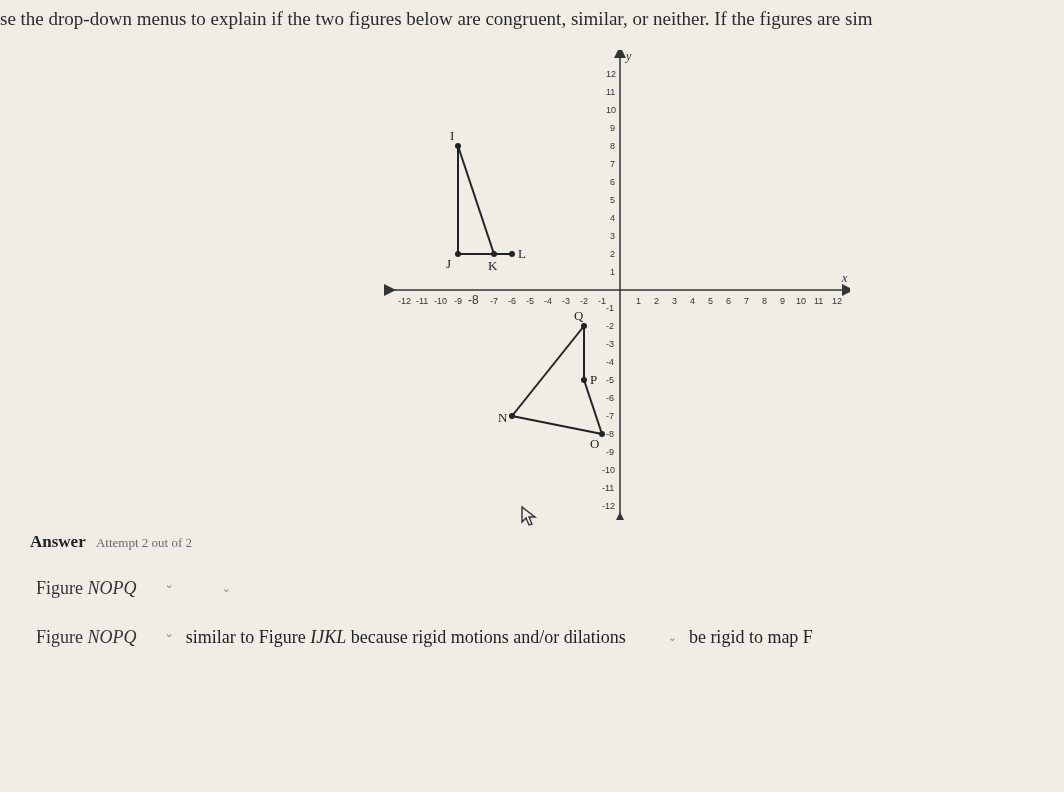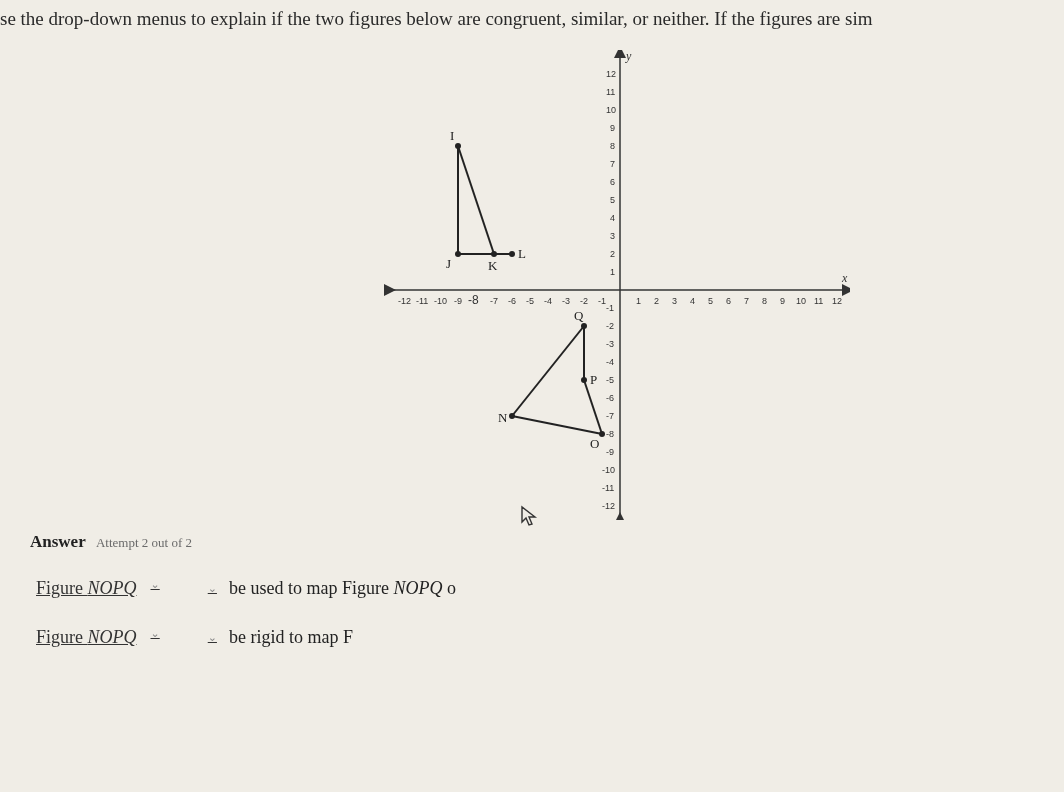--- a/index.html
+++ b/index.html
@@ -55,25 +55,24 @@
     font-size: 18px;
     display: flex;
     align-items: center;
     flex-wrap: nowrap;
     gap: 6px;
     white-space: nowrap;
   }
   .dropdown {
     display: inline-flex;
     align-items: flex-start;
-    gap: 14px;
+    gap: 28px;
     padding: 2px 6px;
     cursor: pointer;
     color: #333;
-    text-decoration: underline;
   }
   .dropdown .chev {
     font-size: 11px;
     color: #888;
   }
   .italic { font-style: italic; }
   .sentence-part { white-space: nowrap; }
 </style>
 </head>
 <body>
@@ -199,25 +198,25 @@
 </div>
 
 <div class="sentence-row">
   <span class="dropdown">
     <span class="sentence-part">Figure <span class="italic">NOPQ</span></span>
     <span class="chev">⌄</span>
   </span>
   <span class="dropdown" style="margin-left:30px;">
     <span class="chev">⌄</span>
   </span>
-  <span class="sentence-part">be used to map Figure <span class="italic">NOPQ</span> o</span>
 </div>
 
 <div class="sentence-row">
   <span class="dropdown">
     <span class="sentence-part">Figure <span class="italic">NOPQ</span></span>
     <span class="chev">⌄</span>
   </span>
+  <span class="sentence-part">similar to Figure <span class="italic">IJKL</span> because rigid motions and/or dilations</span>
   <span class="dropdown" style="margin-left:30px;">
     <span class="chev">⌄</span>
   </span>
   <span class="sentence-part">be rigid to map F</span>
 </div>
 
 </body></html>

